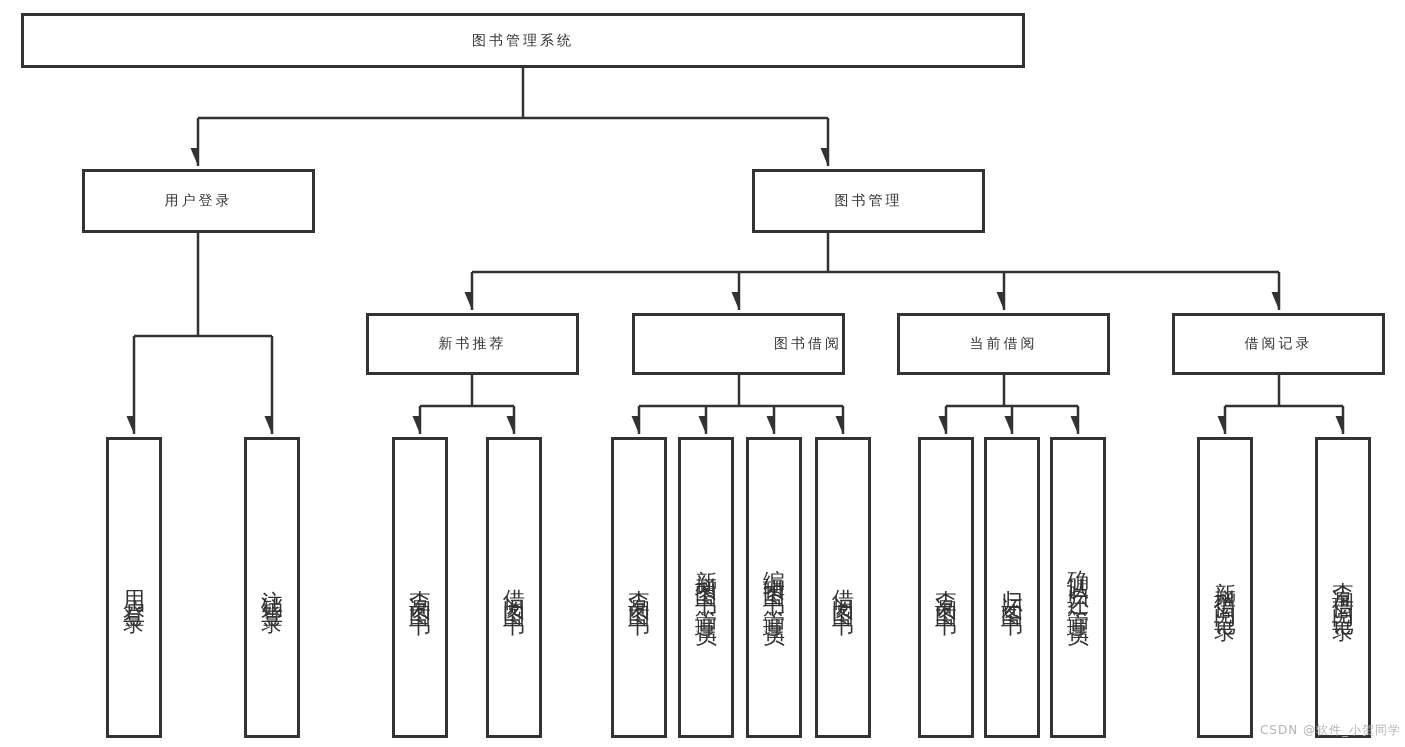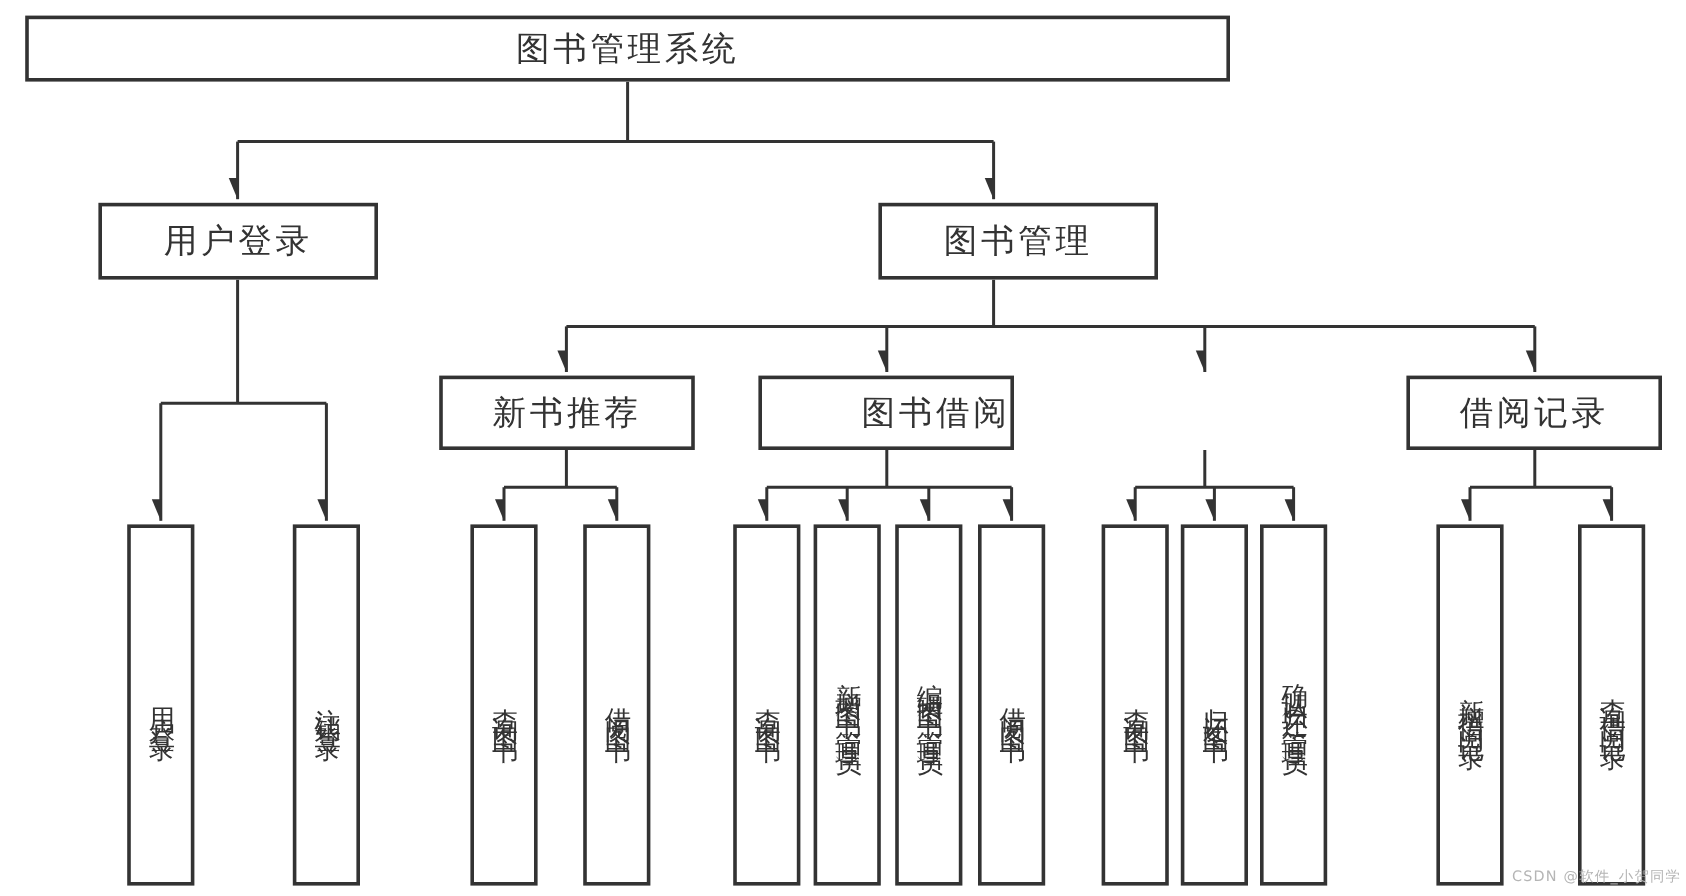--- a/index.html
+++ b/index.html
@@ -24,21 +24,21 @@
     position: absolute;
     box-sizing: border-box;
     border: 3px solid #333333;
     background: #ffffff;
     display: flex;
     align-items: center;
     justify-content: center;
     color: #333333;
   }
   .h-label {
-    font-size: 28px;
+    font-size: 14px;
     letter-spacing: 3px;
     white-space: nowrap;
   }
   .root-box   { left: 21px;  top: 13px;  width: 1004px; height: 55px; }
   .lvl2-box   { top: 169px;  height: 64px; width: 233px; }
   .lvl3-box   { top: 313px;  height: 62px; width: 213px; }
   .leaf-box   { top: 437px;  height: 301px; width: 56px; }
   .leaf-box .v-label {
     display: block;
     writing-mode: vertical-rl;
@@ -113,29 +113,32 @@
     </g>
   </svg>
 
   <div class="box root-box">
     <span class="h-label">图书管理系统</span>
   </div>
 
   <div class="box lvl2-box" style="left:82px;">
     <span class="h-label">用户登录</span>
   </div>
-  <div class="box lvl2-box" style="left:732px;">
+  <div class="box lvl2-box" style="left:752px;">
     <span class="h-label">图书管理</span>
   </div>
 
   <div class="box lvl3-box" style="left:366px;text-align:center;">
     <span class="h-label">新书推荐</span>
   </div>
   <div class="box lvl3-box" style="left:632px;justify-content:flex-end;">
     <span class="h-label">图书借阅</span>
+  </div>
+  <div class="box lvl3-box" style="left:897px;">
+    <span class="h-label">当前借阅</span>
   </div>
   <div class="box lvl3-box" style="left:1172px;">
     <span class="h-label">借阅记录</span>
   </div>
 
   <div class="box leaf-box" style="left:106px;">
     <span class="v-label">用户登录</span>
   </div>
   <div class="box leaf-box" style="left:244px;">
     <span class="v-label">注销登录</span>

